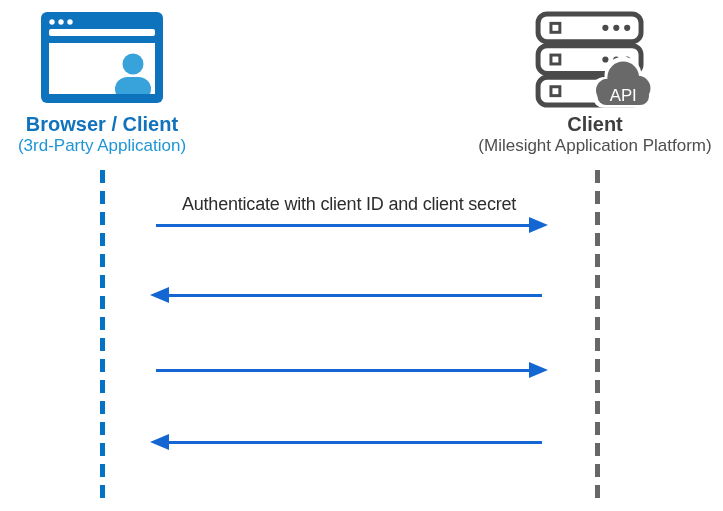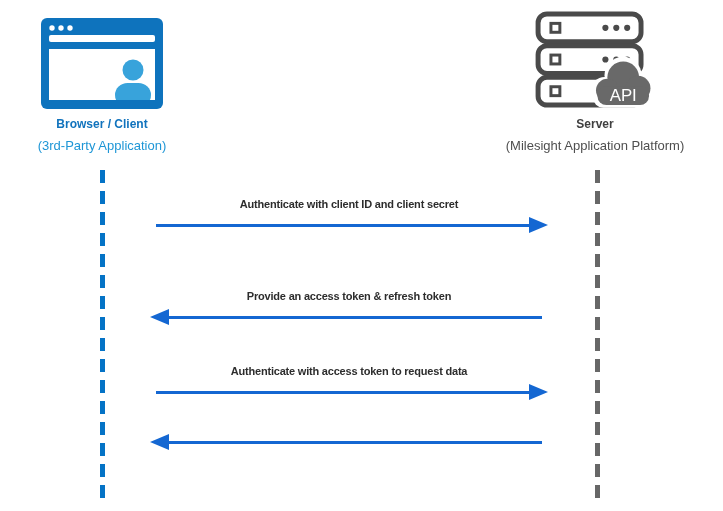--- a/index.html
+++ b/index.html
@@ -9,40 +9,40 @@
     height: 511px;
     background: #ffffff;
     font-family: "Liberation Sans", sans-serif;
     overflow: hidden;
   }
 
   
   .actor { position: absolute; text-align: center; }
   .actor-client { left: 8px;  top: 11px; width: 188px; }
   .actor-server { left: 468px; top: 11px; width: 254px; }
-  .actor .icon-box { height: 99px; display: flex; align-items: flex-end; justify-content: center; }
-  .actor-title   { font-size: 12px; font-weight: bold; line-height: 20px; margin-top: 4px; }
-  .actor-sub     { font-size: 13px; line-height: 20px; margin-top: 2px; white-space: nowrap; }
+  .actor .icon-box { height: 99px; display: flex; align-items: flex-start; justify-content: center; }
+  .actor-title   { font-size: 20px; font-weight: bold; line-height: 20px; margin-top: 4px; }
+  .actor-sub     { font-size: 17px; line-height: 20px; margin-top: 2px; white-space: nowrap; }
   .actor-client .actor-title { color: #1173bd; }
   .actor-client .actor-sub   { color: #1e96d6; }
   .actor-server .actor-title { color: #3f3f3f; }
   .actor-server .actor-sub   { color: #4f4f4f; }
 
   
   .lifeline { position: absolute; top: 170px; height: 336px; width: 5px; }
   .lifeline-client { left: 100px; background: repeating-linear-gradient(to bottom, #0473c6 0 13px, transparent 13px 21px); }
   .lifeline-server { left: 595px; background: repeating-linear-gradient(to bottom, #676767 0 13px, transparent 13px 21px); }
 
   
   .message { position: absolute; left: 150px; width: 398px; text-align: center; }
   .message-1 { top: 193px; }
   .message-2 { top: 285px; }
   .message-3 { top: 360px; }
   .message-4 { top: 432px; }
-  .msg-label { font-size: 11px; font-weight: bold; color: #2d2d2d; line-height: 22px; letter-spacing: -0.2px; }
+  .msg-label { font-size: 18px; font-weight: normal; color: #2d2d2d; line-height: 22px; letter-spacing: -0.2px; }
   .arrow { position: relative; height: 16px; margin-top: 2px; }
   .shaft { position: absolute; top: 6.5px; height: 3px; background: #1467d2; }
   .arrow-right .shaft { left: 6px; right: 16px; }
   .arrow-left  .shaft { left: 16px; right: 6px; }
   .head { position: absolute; top: 0; width: 0; height: 0;
           border-top: 8px solid transparent; border-bottom: 8px solid transparent; }
   .arrow-right .head { right: 0; border-left: 19px solid #1467d2; }
   .arrow-left  .head { left: 0;  border-right: 19px solid #1467d2; }
 </style>
 </head>
@@ -106,51 +106,45 @@
           <g fill="#696969">
             <circle cx="90" cy="67" r="16"></circle>
             <circle cx="74" cy="80" r="11.5"></circle>
             <circle cx="105" cy="78" r="12.5"></circle>
             <rect x="64" y="76" width="52" height="19" rx="9"></rect>
           </g>
           <text x="90" y="91" text-anchor="middle" fill="#ffffff" font-family="Liberation Sans, sans-serif" font-size="17">API</text>
         </g>
       </svg>
     </div>
-    <div class="actor-title">Server</div>
+    <div class="actor-title">Client</div>
     <div class="actor-sub">(Milesight Application Platform)</div>
   </div>
 
   <div class="lifeline lifeline-client"></div>
   <div class="lifeline lifeline-server"></div>
 
   <div class="message message-1">
     <div class="msg-label">
       <div>Authenticate with client ID and client secret</div>
     </div>
     <div class="arrow arrow-right">
       <div class="shaft"></div>
       <div class="head"></div>
     </div>
   </div>
 
   <div class="message message-2">
-    <div class="msg-label">
-      <div>Provide an access token &amp; refresh token</div>
-    </div>
     <div class="arrow arrow-left">
       <div class="shaft"></div>
       <div class="head"></div>
     </div>
   </div>
 
   <div class="message message-3">
-    <div class="msg-label">
-      <div>Authenticate with access token to request data</div>
-    </div>
     <div class="arrow arrow-right">
       <div class="shaft"></div>
       <div class="head"></div>
     </div>
   </div>
 
   <div class="message message-4">
     <div class="arrow arrow-left">
       <div class="shaft"></div>
       <div class="head"></div>

